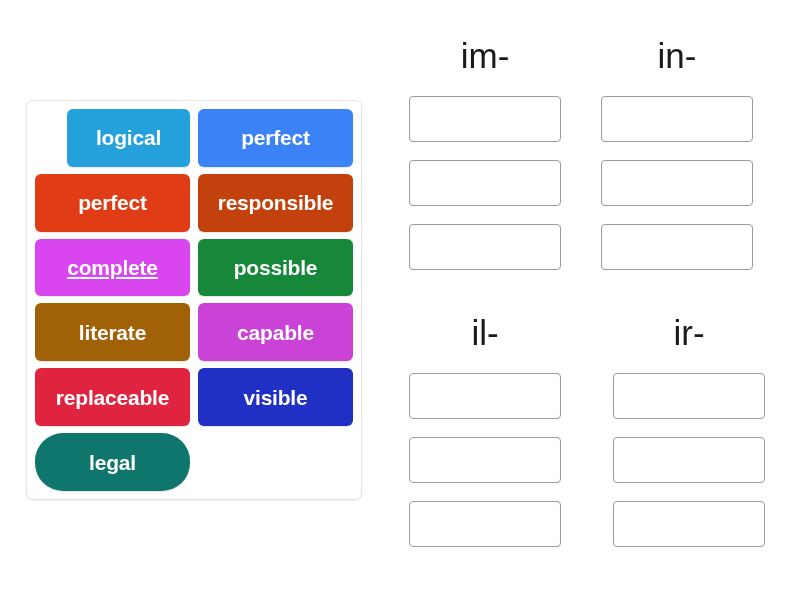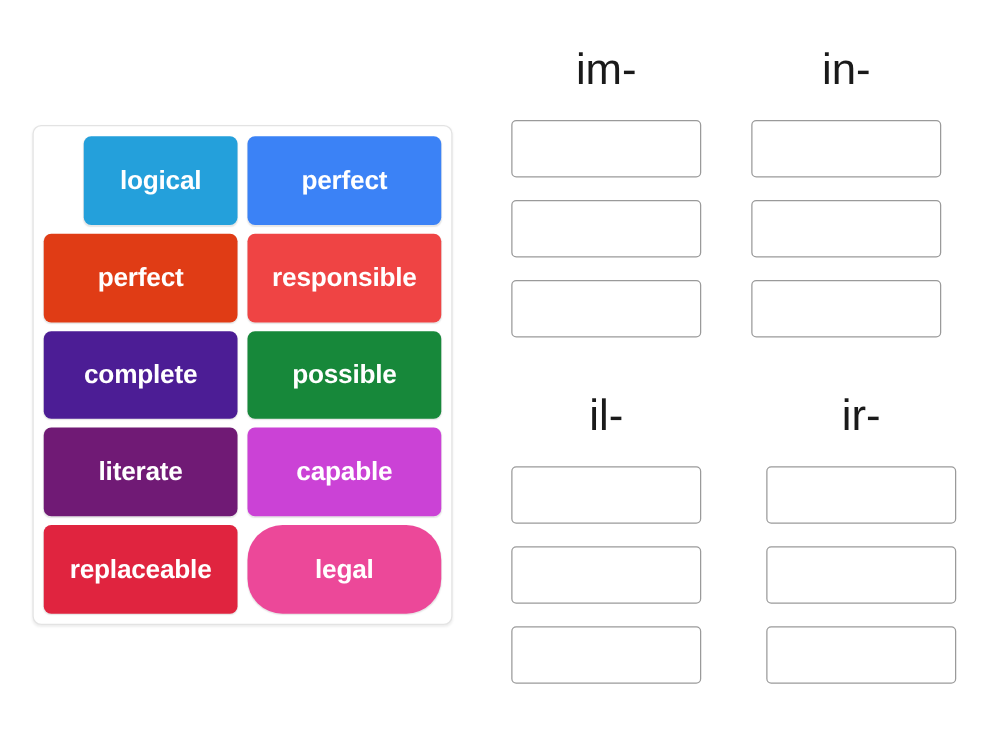--- a/index.html
+++ b/index.html
@@ -102,27 +102,28 @@
 </head>
 <body>
 
 <div id="board">
 
   <div id="tile-tray">
     <div id="tile-grid">
         <div class="word-tile" style="background: rgb(36, 160, 219); margin-left: 32px;">logical</div>
         <div class="word-tile" style="background: #3b82f6;">perfect</div>
         <div class="word-tile" style="background: rgb(224, 60, 21);">perfect</div>
-        <div class="word-tile" style="background: #ef4444;">responsible</div>
-        <div class="word-tile" style="background: #4c1d95;">complete</div>
+        <div class="word-tile" style="background: #c2410c;">responsible</div>
+        <div class="word-tile" style="background: #d946ef; text-decoration: underline;">complete</div>
         <div class="word-tile" style="background: rgb(23, 136, 58);">possible</div>
-        <div class="word-tile" style="background: #701a75;">literate</div>
+        <div class="word-tile" style="background: #a16207;">literate</div>
         <div class="word-tile" style="background: rgb(203, 66, 214);">capable</div>
         <div class="word-tile" style="background: rgb(224, 36, 63);">replaceable</div>
-        <div class="word-tile" style="background: #ec4899; border-radius: 28px;">legal</div>
+        <div class="word-tile" style="background: rgb(33, 48, 196);">visible</div>
+        <div class="word-tile" style="background: #0f766e; border-radius: 28px;">legal</div>
       </div>
   </div>
 
   <div class="drop-group" id="group-im">
     <div class="group-title">im-</div>
     <div class="drop-slot"></div>
     <div class="drop-slot"></div>
     <div class="drop-slot"></div>
   </div>
 

